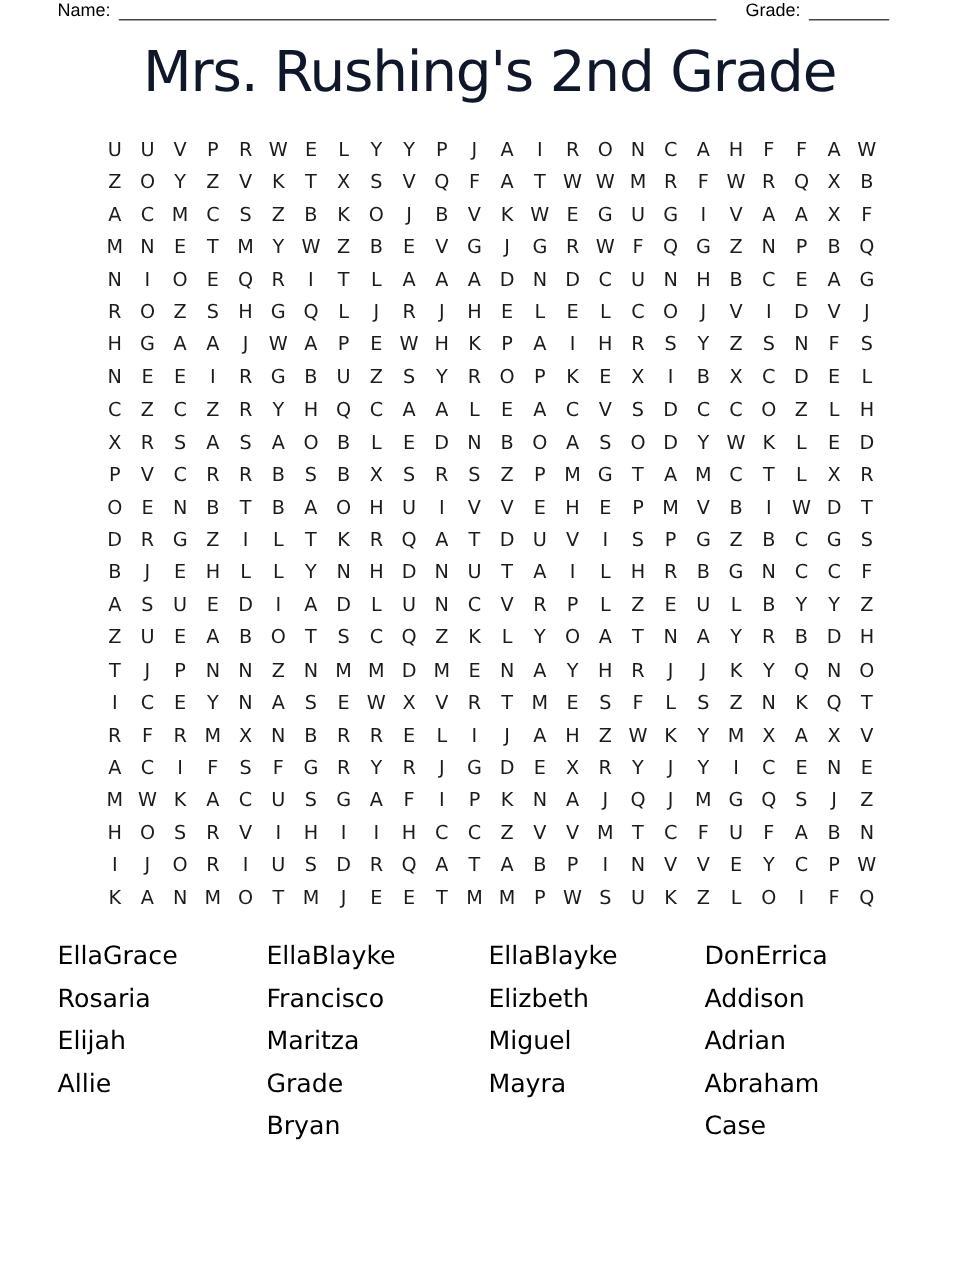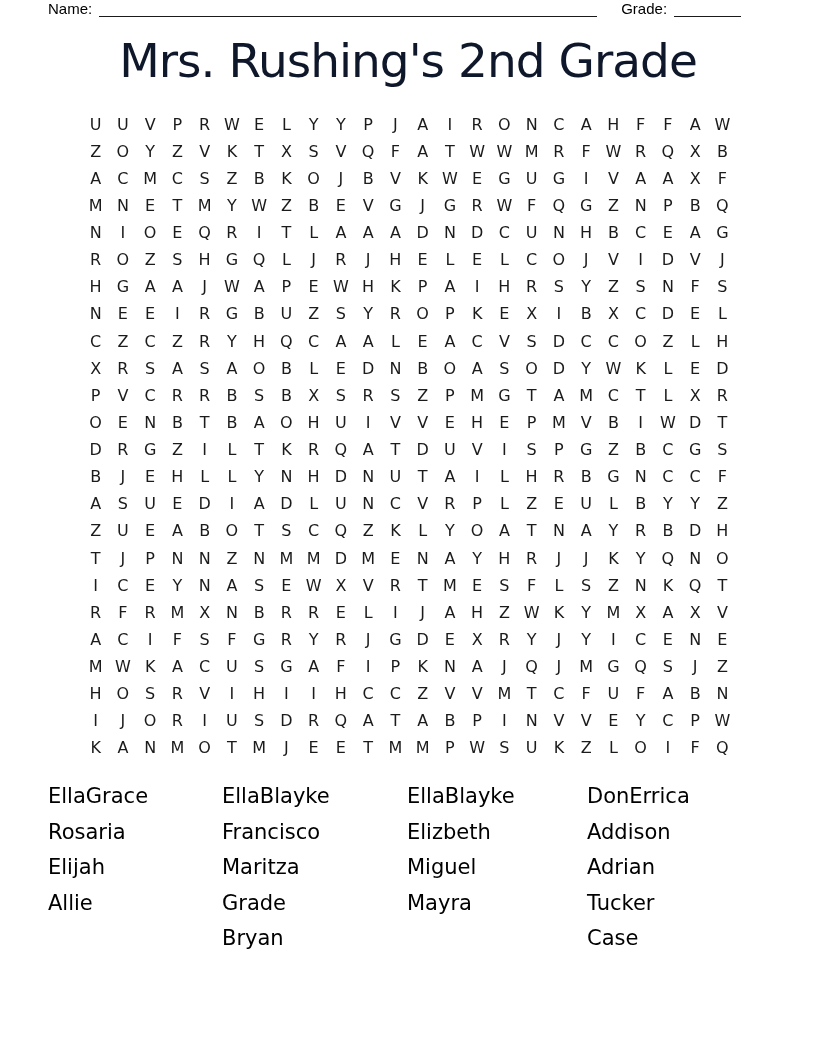--- a/index.html
+++ b/index.html
@@ -702,18 +702,18 @@
       <div class="word-col">
         <div class="word-item">EllaBlayke</div>
         <div class="word-item">Elizbeth</div>
         <div class="word-item">Miguel</div>
         <div class="word-item">Mayra</div>
       </div>
       <div class="word-col">
         <div class="word-item">DonErrica</div>
         <div class="word-item">Addison</div>
         <div class="word-item">Adrian</div>
-        <div class="word-item">Tucker</div>
+        <div class="word-item">Abraham</div>
         <div class="word-item">Case</div>
       </div>
     </div>
 
 </div>
 
 </body></html>

